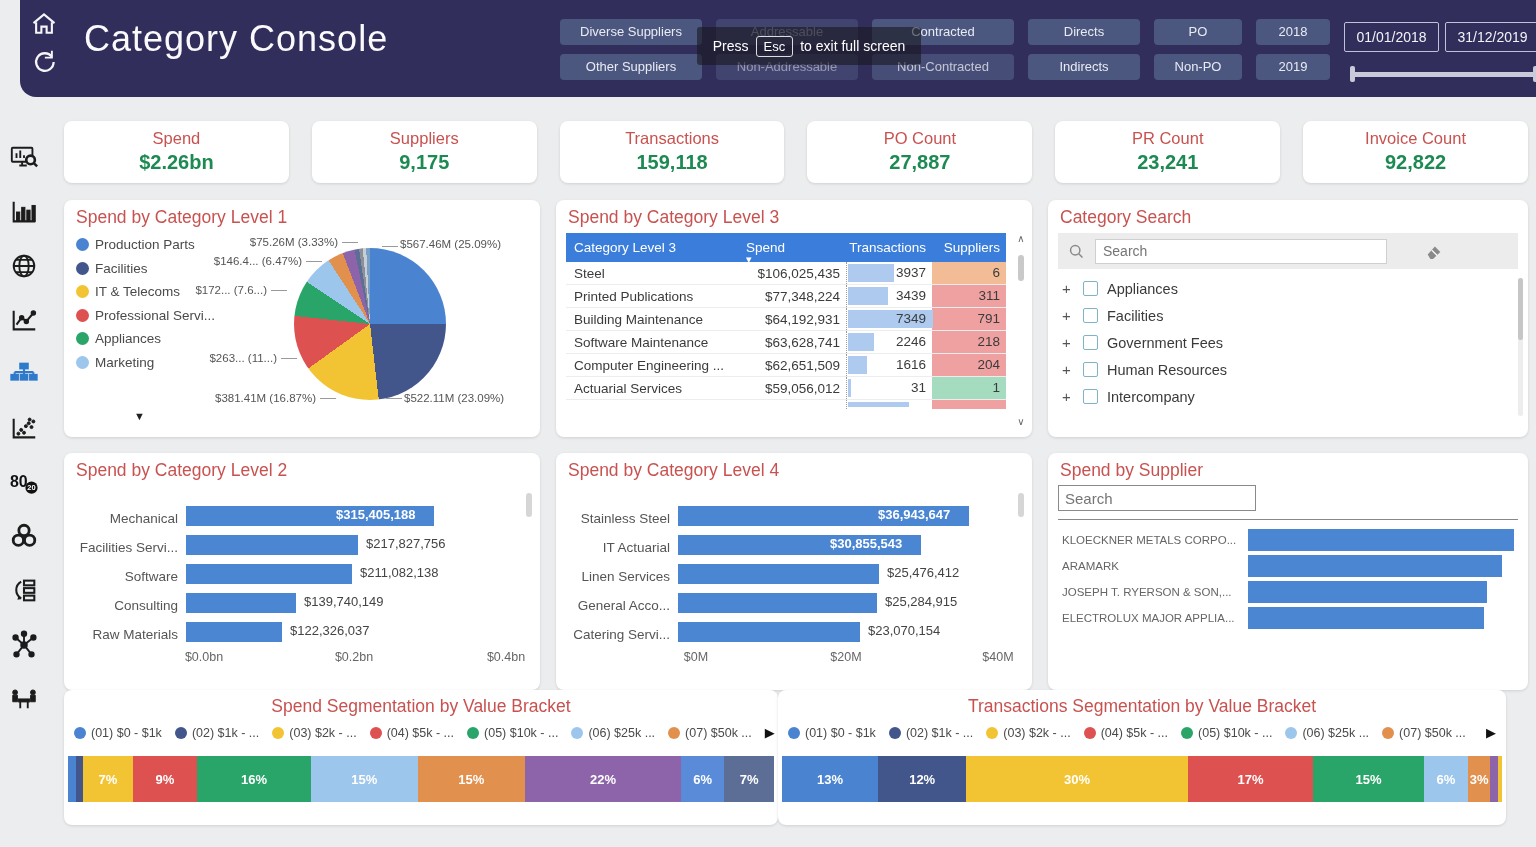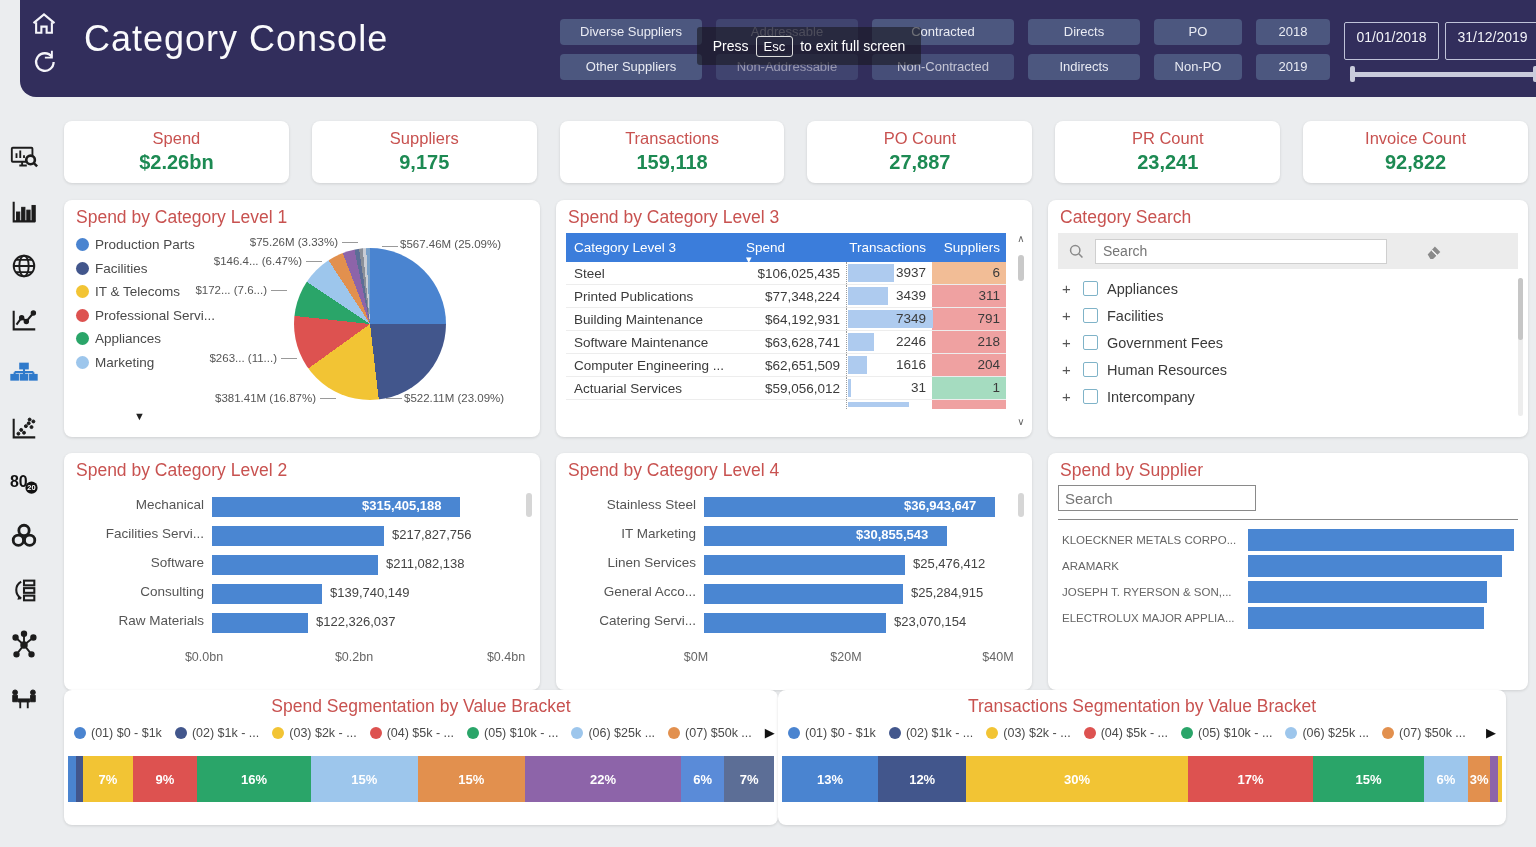--- a/index.html
+++ b/index.html
@@ -7,21 +7,21 @@
   body { font-family:"Liberation Sans", sans-serif; background:#EBEDEF; position:relative; overflow:hidden; }
 
   
   .hdr { position:absolute; left:0; top:0; width:1536px; height:97px; background:#322E5C; border-radius:0 0 16px 16px; z-index:5;margin-left:20px; }
   .hdr-icons { position:absolute; left:10px; top:10px; width:34px; display:flex; flex-direction:column; gap:10px; }
   .hdr-icons svg { display:block; }
   .hdr-title { position:absolute; left:64px; top:18px; font-size:36px; font-weight:300; letter-spacing:1px; color:#FAFAFC; }
   .slicer-grid { position:absolute; left:540px; top:19px; display:grid; grid-template-columns:142px 142px 142px 112px 88px 74px; grid-column-gap:14px; grid-row-gap:9px; }
   .slicer-btn { height:26px; background:#4C577F; border:none; border-radius:4px; color:#E9EBF3; font-size:13px; font-family:inherit; text-align:center; line-height:26px; cursor:pointer; white-space:nowrap; overflow:hidden; }
   .date-wrap { position:absolute; left:1324px; top:22px; display:flex; gap:6px; }
-  .date-box { width:95px; height:38px; border:1px solid #BFC2D8; background:transparent; color:#F2F3F8; font-size:14px; text-align:center; line-height:28px; border-radius:2px; }
+  .date-box { width:95px; height:30px; border:1px solid #BFC2D8; background:transparent; color:#F2F3F8; font-size:14px; text-align:center; line-height:28px; border-radius:2px; }
   .range-slider { position:absolute; left:1330px; top:66px; width:188px; height:16px; }
   .range-track { position:absolute; left:0; right:0; top:6px; height:5px; background:#C9CBDB; border-radius:3px; }
   .range-handle { position:absolute; top:0; width:5px; height:16px; background:#C9CBDB; border-radius:2px; }
   .toast { position:absolute; left:677px; top:27px; width:224px; height:38px; background:rgba(22,22,30,0.58); border-radius:3px; display:flex; align-items:center; justify-content:center; gap:7px; color:#FFFFFF; font-size:14px; z-index:6; }
   .esc-key { border:1px solid #DDDDDD; border-radius:3px; padding:2px 7px; font-size:13px; }
 
   
   .sidebar { position:absolute; left:0; top:97px; width:48px; bottom:0; display:flex; flex-direction:column; align-items:center; padding-top:46px; gap:24px; }
   .side-ic { width:30px; height:30px; cursor:pointer; }
 
@@ -73,21 +73,21 @@
   .cs-list { position:absolute; left:14px; top:80px; display:flex; flex-direction:column; gap:10px; }
   .cs-item { display:flex; align-items:center; gap:9px; font-size:14.5px; color:#3a3a3a; }
   .expander { color:#555; font-size:15px; cursor:pointer; width:12px; }
   .expander::after { content:"+"; }
   .cbx { width:15px; height:15px; border:1.5px solid #7FB3C8; border-radius:2px; background:#fff; cursor:pointer; flex:none; }
   .cs-scroll { position:absolute; right:5px; top:78px; width:5px; height:138px; background:#EDEDED; border-radius:3px; }
   .cs-scroll .thumb { position:absolute; top:0; left:0; width:5px; height:62px; background:#C6C6C6; border-radius:3px; }
 
   
   .bar-rows { position:absolute; left:0; top:44px; right:24px; }
-  .bar-row { display:flex; align-items:flex-start; height:29px;padding-left:26px; }
+  .bar-row { display:flex; align-items:flex-end; height:29px; }
   .bar-cat { width:122px; text-align:right; padding-right:8px; font-size:13.5px; color:#555; white-space:nowrap; overflow:hidden; flex:none; }
   .bar-track { position:relative; height:20px; flex:1; }
   .bar-fill { position:absolute; left:0; top:0; height:20px; background:#4A86D2; cursor:pointer; }
   .bar-vlabel { position:absolute; top:1px; font-size:13px; color:#444; white-space:nowrap; }
   .bar-vlabel.inside { color:#fff; font-weight:bold; }
   .axis-row { position:absolute; left:130px; right:24px; top:197px; font-size:12.5px; color:#666; }
   .axis-row span { position:absolute; transform:translateX(-50%); }
   .pill-scroll { position:absolute; right:8px; top:40px; width:6px; height:24px; background:#D6D6D6; border-radius:3px; }
 
   
@@ -472,21 +472,21 @@
     <div class="ptitle">Spend by Category Level 4</div>
     <div class="bar-rows">
       <div class="bar-row">
           <div class="bar-cat">Stainless Steel</div>
           <div class="bar-track">
             <div class="bar-fill" style="width:291px"></div>
             <span class="bar-vlabel inside" style="left:200px">$36,943,647</span>
           </div>
         </div>
       <div class="bar-row">
-          <div class="bar-cat">IT Marketing</div>
+          <div class="bar-cat">IT Actuarial</div>
           <div class="bar-track">
             <div class="bar-fill" style="width:243px"></div>
             <span class="bar-vlabel inside" style="left:152px">$30,855,543</span>
           </div>
         </div>
       <div class="bar-row">
           <div class="bar-cat">Linen Services</div>
           <div class="bar-track">
             <div class="bar-fill" style="width:201px"></div>
             <span class="bar-vlabel" style="left:209px">$25,476,412</span>

